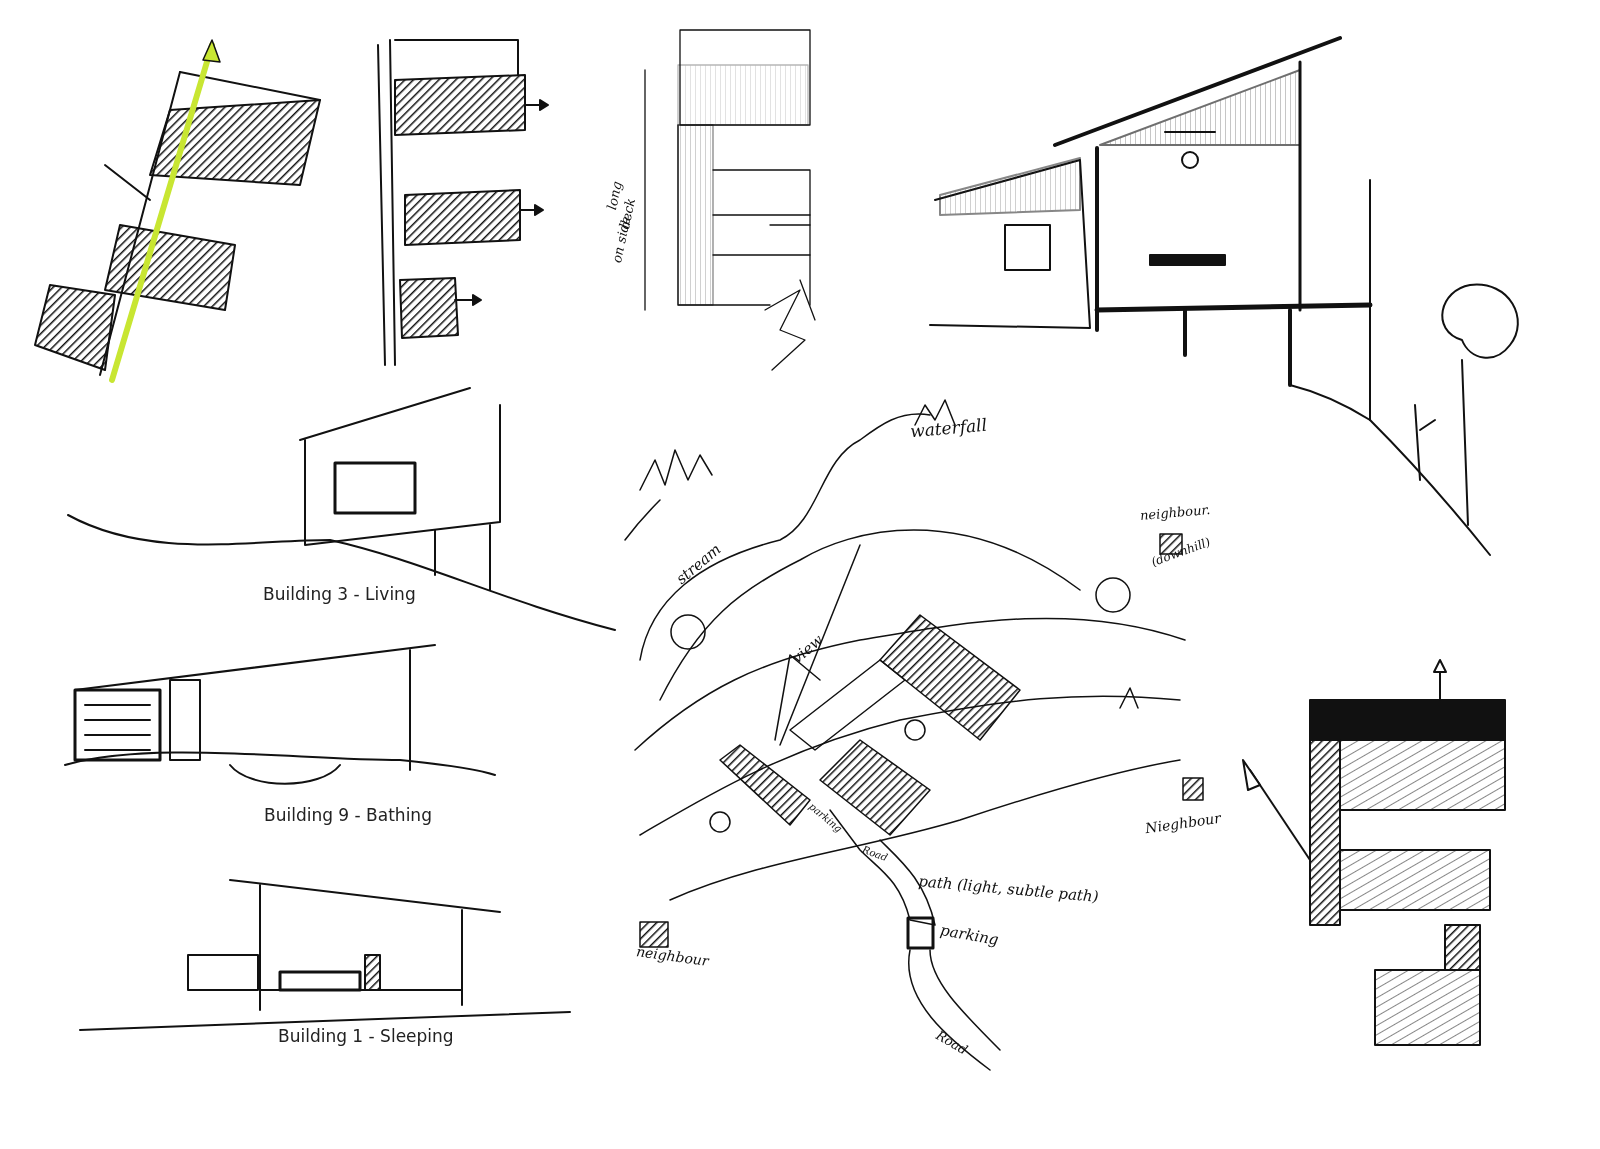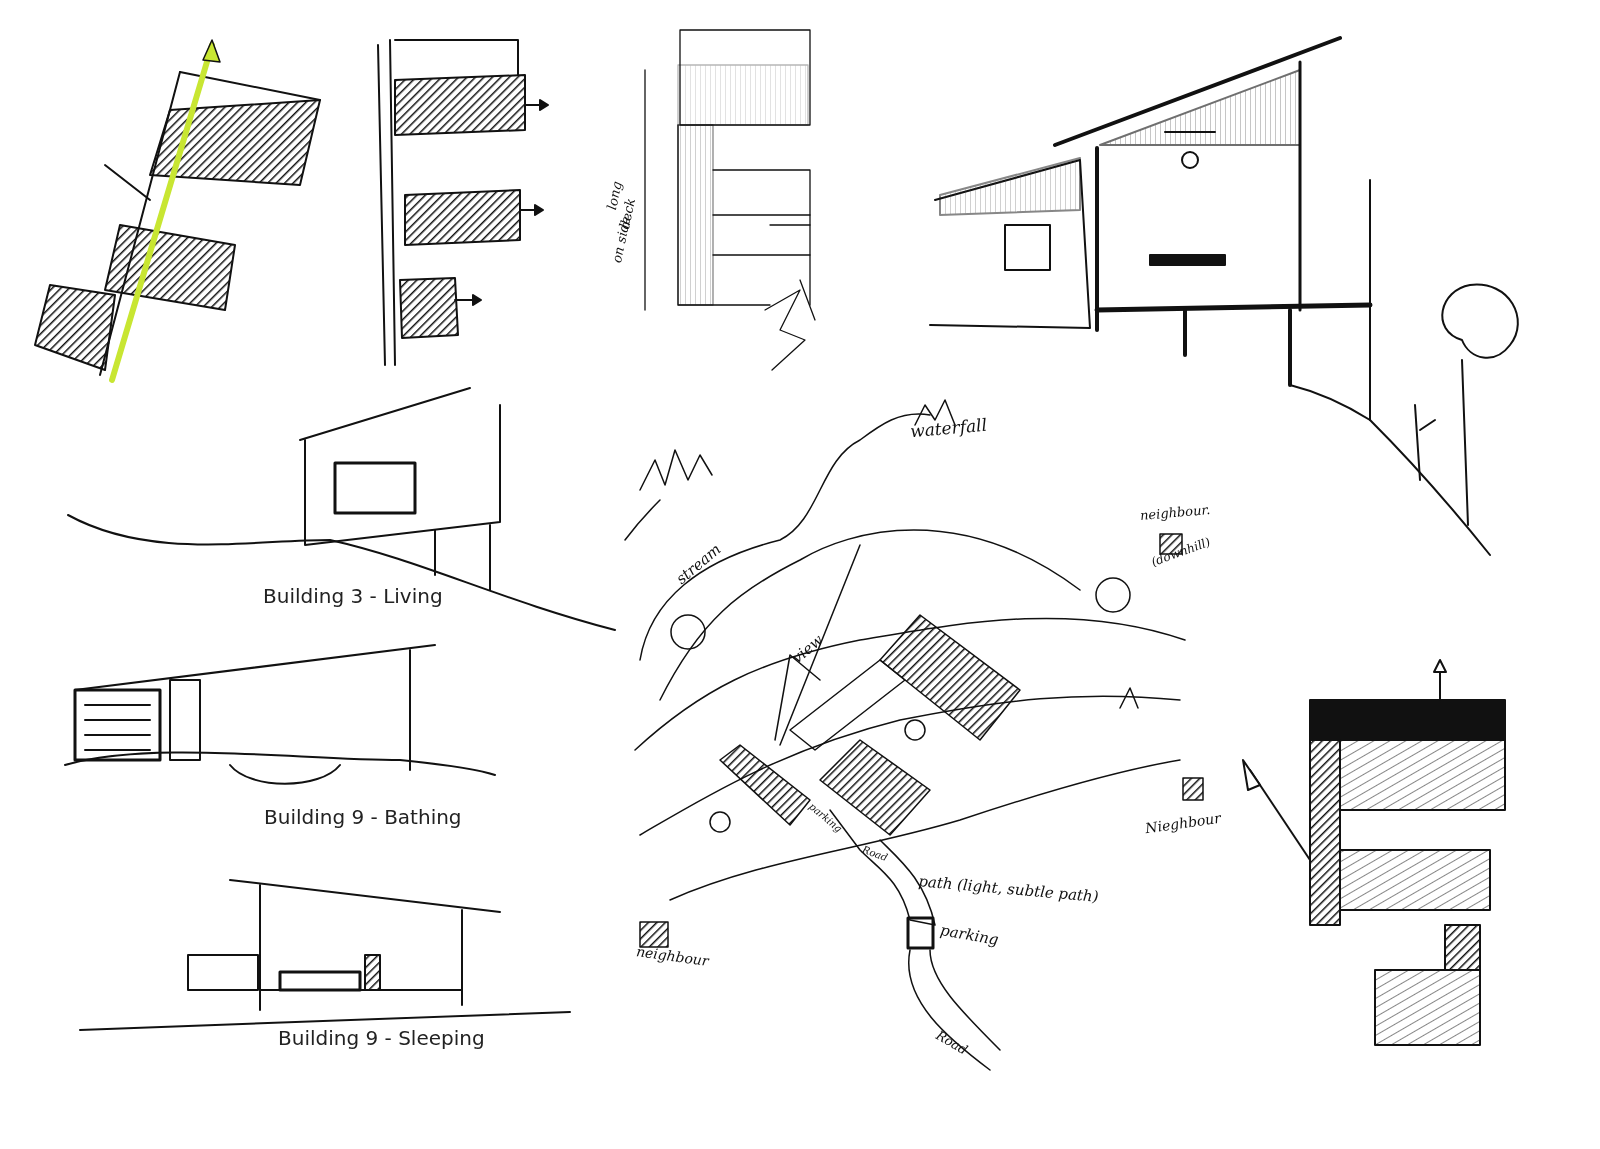--- a/index.html
+++ b/index.html
@@ -1,19 +1,19 @@
 <!DOCTYPE html>
 <html><head>
 <meta charset="utf-8">
 <style>
   html, body { margin: 0; padding: 0; background: #ffffff; }
   body { width: 1600px; height: 1149px; position: relative; overflow: hidden; font-family: "Liberation Sans", sans-serif; }
   .sheet { position: absolute; left: 0; top: 0; width: 1600px; height: 1149px; }
   .sketch { position: absolute; left: 0; top: 0; }
-  .caption { position: absolute; font-family: "DejaVu Sans", sans-serif; font-size: 20px; color: #222; white-space: nowrap; }
+  .caption { position: absolute; font-family: "DejaVu Sans", sans-serif; font-size: 17px; color: #222; white-space: nowrap; }
   .hand { position: absolute; font-family: "DejaVu Serif", serif; font-style: italic; color: #111; white-space: nowrap; }
 </style>
 </head>
 <body>
 
 <div class="sheet">
 <svg class="sketch" width="1600" height="1149" viewBox="0 0 1600 1149" fill="none" stroke="#111" stroke-width="2" stroke-linecap="round" stroke-linejoin="round">
   <defs>
     <pattern id="hatch" width="6" height="6" patternUnits="userSpaceOnUse" patternTransform="rotate(45)">
       <line x1="0" y1="0" x2="0" y2="6" stroke="#111" stroke-width="3"></line>
@@ -159,21 +159,21 @@
     <polygon points="1445,925 1480,925 1480,970 1445,970" fill="url(#hatch)"></polygon>
     <line x1="1440" y1="665" x2="1440" y2="700"></line>
     <polygon points="1434,672 1440,660 1446,672" fill="#fff"></polygon>
     <line x1="1310" y1="860" x2="1250" y2="770"></line>
     <polygon points="1243,760 1260,785 1248,790" fill="#fff"></polygon>
   </g>
 </svg>
 
 <div class="caption" style="left:263px; top:584px;">Building 3 - Living</div>
 <div class="caption" style="left:264px; top:805px;">Building 9 - Bathing</div>
-<div class="caption" style="left:278px; top:1026px;">Building 9 - Sleeping</div>
+<div class="caption" style="left:278px; top:1026px;">Building 1 - Sleeping</div>
 
 <div class="hand" style="left:600px; top:188px; font-size:13px; transform:rotate(-78deg);">long</div>
 <div class="hand" style="left:612px; top:206px; font-size:13px; transform:rotate(-78deg);">deck</div>
 <div class="hand" style="left:596px; top:230px; font-size:13px; transform:rotate(-78deg);">on side.</div>
 
 <div class="hand" style="left:910px; top:418px; font-size:17px; transform:rotate(-5deg);">waterfall</div>
 <div class="hand" style="left:672px; top:555px; font-size:15px; transform:rotate(-40deg);">stream</div>
 <div class="hand" style="left:790px; top:640px; font-size:15px; transform:rotate(-40deg);">view</div>
 <div class="hand" style="left:1140px; top:505px; font-size:13px; transform:rotate(-5deg);">neighbour.</div>
 <div class="hand" style="left:1150px; top:545px; font-size:12px; transform:rotate(-20deg);">(downhill)</div>

